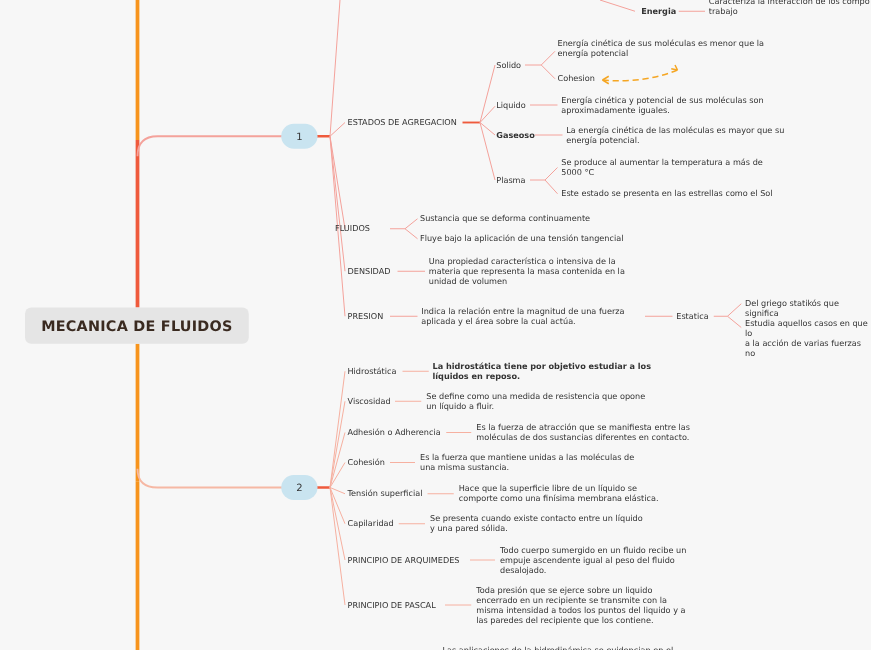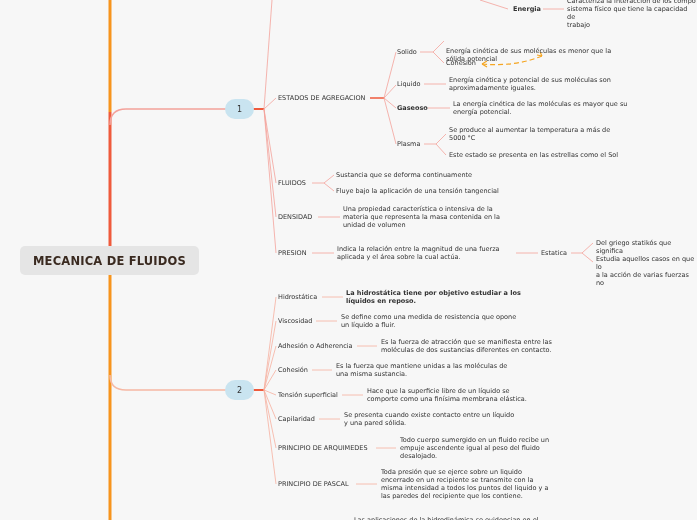--- a/index.html
+++ b/index.html
@@ -96,35 +96,34 @@
     <line x1="342" y1="395" x2="363" y2="395"></line>
     <line x1="319" y1="419" x2="340" y2="419"></line>
     <line x1="376" y1="448" x2="396" y2="448"></line>
     <line x1="356" y1="484" x2="377" y2="484"></line>
   </g>
 </svg>
 
 <div class="node" style="left:513px; top:5px;font-weight:bold;">Energia</div>
 <div class="desc" style="left:567px; top:-3px;">
   <div>Caracteriza la interacción de los compo</div>
-  <div>sistema físico que tiene la capacidad de</div>
   <div>trabajo</div>
 </div>
 
 <div class="root">MECANICA DE FLUIDOS</div>
 
 <div class="num" style="left:225px; top:99px;">1</div>
 <div class="num" style="left:225px; top:380px;">2</div>
 
 <div class="node" style="left:278px; top:94px;">ESTADOS DE AGREGACION</div>
 
 <div class="node" style="left:397px; top:48px;">Solido</div>
-<div class="desc" style="left:446px; top:47px;">
+<div class="desc" style="left:446px; top:31px;">
   <div>Energía cinética de sus moléculas es menor que la</div>
-  <div>sólida potencial</div>
+  <div>energía potencial</div>
 </div>
 <div class="node" style="left:446px; top:59px;">Cohesion</div>
 
 <div class="node" style="left:397px; top:80px;">Liquido</div>
 <div class="desc" style="left:449px; top:76px;">
   <div>Energía cinética y potencial de sus moléculas son</div>
   <div>aproximadamente iguales.</div>
 </div>
 
 <div class="node" style="left:397px; top:104px;font-weight:bold;">Gaseoso</div>
@@ -133,21 +132,21 @@
   <div>energía potencial.</div>
 </div>
 
 <div class="node" style="left:397px; top:140px;">Plasma</div>
 <div class="desc" style="left:449px; top:126px;">
   <div>Se produce al aumentar la temperatura a más de</div>
   <div>5000 °C</div>
 </div>
 <div class="desc" style="left:449px; top:151px;">Este estado se presenta en las estrellas como el Sol</div>
 
-<div class="node" style="left:278px; top:179px;text-align:center;">FLUIDOS</div>
+<div class="node" style="left:268px; top:179px;text-align:center;">FLUIDOS</div>
 <div class="desc" style="left:336px; top:171px;">Sustancia que se deforma continuamente</div>
 <div class="desc" style="left:336px; top:187px;">Fluye bajo la aplicación de una tensión tangencial</div>
 
 <div class="node" style="left:278px; top:213px;">DENSIDAD</div>
 <div class="desc" style="left:343px; top:205px;">
   <div>Una propiedad característica o intensiva de la</div>
   <div>materia que representa la masa contenida en la</div>
   <div>unidad de volumen</div>
 </div>
 

